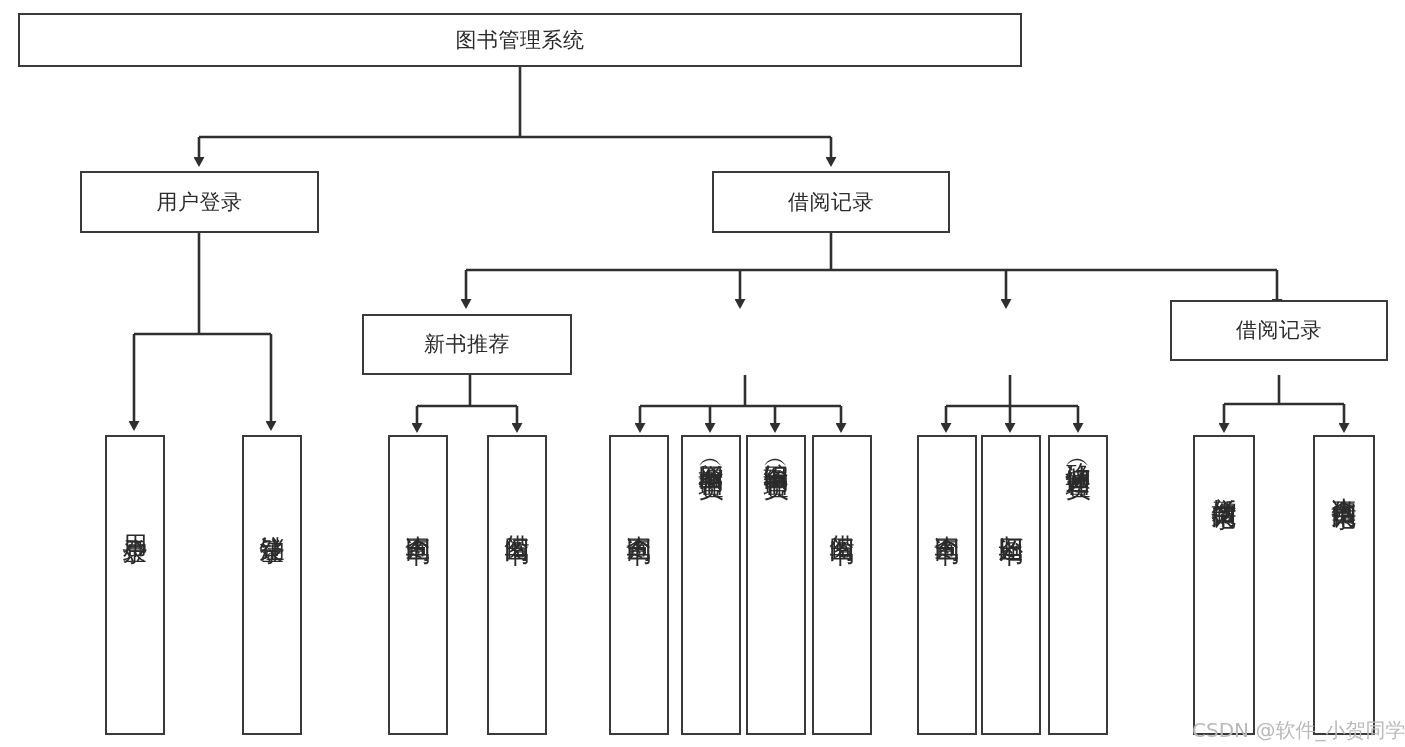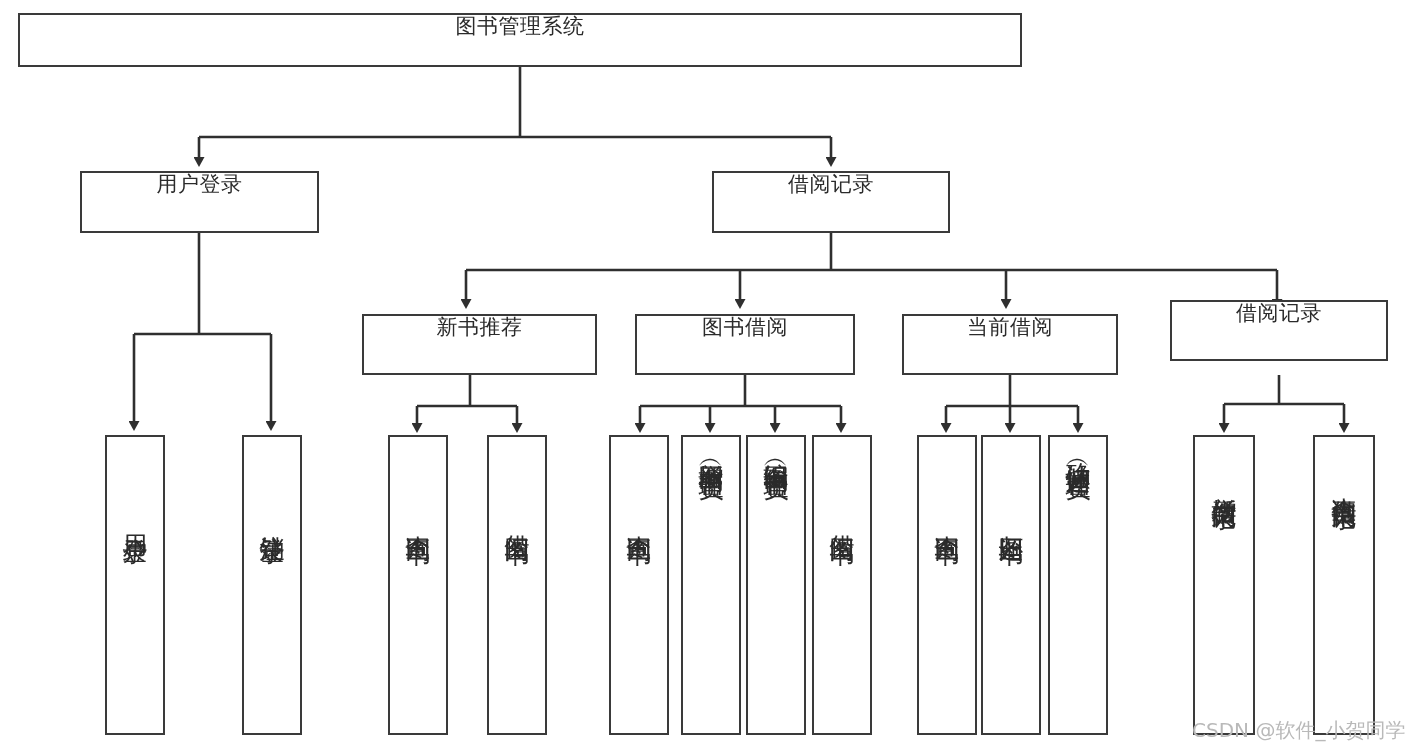--- a/index.html
+++ b/index.html
@@ -24,21 +24,21 @@
     top: 0;
     width: 1405px;
     height: 747px;
   }
   .node {
     position: absolute;
     box-sizing: border-box;
     background: #ffffff;
     border: 2.5px solid #3a3a3a;
     display: flex;
-    align-items: flex-start;
+    align-items: center;
     justify-content: center;
     z-index: 2;
   }
   .node .node-label {
     color: #2b2b2b;
     line-height: 1.06;
     white-space: nowrap;
     text-align: center;
   }
   .node.horiz .node-label {
@@ -125,28 +125,22 @@
     <span class="node-label">图书管理系统</span>
   </div>
 
   <div class="node horiz" style="left:80px; top:171px; width:239px; height:62px;">
     <span class="node-label">用户登录</span>
   </div>
   <div class="node horiz" style="left:712px; top:171px; width:238px; height:62px;">
     <span class="node-label">借阅记录</span>
   </div>
 
-  <div class="node horiz" style="left:362px; top:314px; width:235px; height:61px;">
+  <div class="node horiz" style="left:362px; top:314px; width:210px; height:61px;">
     <span class="node-label">新书推荐</span>
-  </div>
-  <div class="node horiz" style="left:635px; top:314px; width:220px; height:61px;">
-    <span class="node-label">图书借阅</span>
-  </div>
-  <div class="node horiz" style="left:902px; top:314px; width:216px; height:61px;">
-    <span class="node-label">当前借阅</span>
   </div>
   <div class="node horiz" style="left:1170px; top:300px; width:218px; height:61px;">
     <span class="node-label">借阅记录</span>
   </div>
 
   <div class="node vert" style="left:105px; top:435px; width:60px; height:300px; padding-top:78px;">
     <span class="node-label">用户登录</span>
   </div>
   <div class="node vert" style="left:242px; top:435px; width:60px; height:300px; padding-top:78px;">
     <span class="node-label">注销登录</span>

